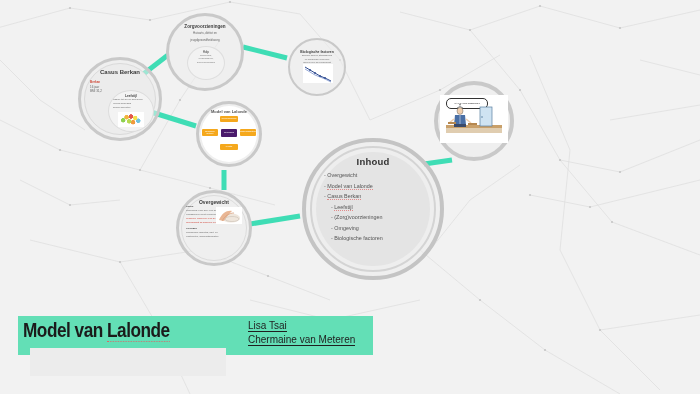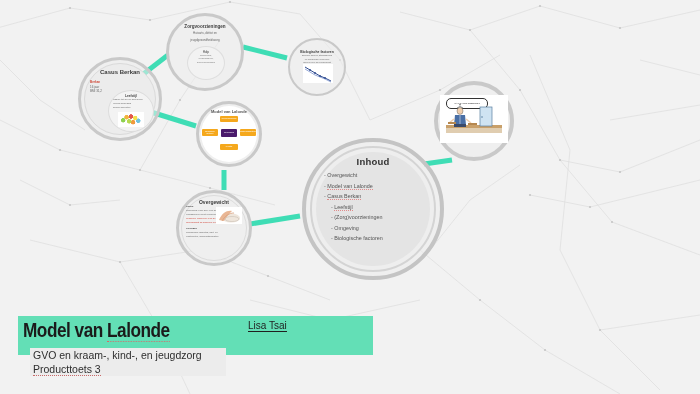--- a/index.html
+++ b/index.html
@@ -359,21 +359,18 @@
       <path d="M26 24 L31 28" stroke="#f0cfae" stroke-width="1.6"></path>
       <rect x="8" y="27" width="8" height="2" fill="#b5874f"></rect>
       <rect x="28" y="28" width="9" height="2" fill="#b5874f"></rect>
       <path d="M20 11 l-1 -2 l2 0 z" fill="#777"></path>
     </svg>
   </div>
 
   <div id="banner"></div>
   <div id="title-text">Model van <span class="sp2">Lalonde</span></div>
   <div id="subtitle-box"></div>
-  <div id="subtitle-text">
-    <span class="l2">GVO en kraam-, kind-, en jeugdzorg</span>
-    <span class="l2"><span class="spr">Producttoets 3</span></span>
-  </div>
   <div id="authors">
     <div><span class="u">Lisa Tsai</span></div>
+    <div><span class="u">Chermaine van Meteren</span></div>
   </div>
 
 </div>
 
 </body></html>

